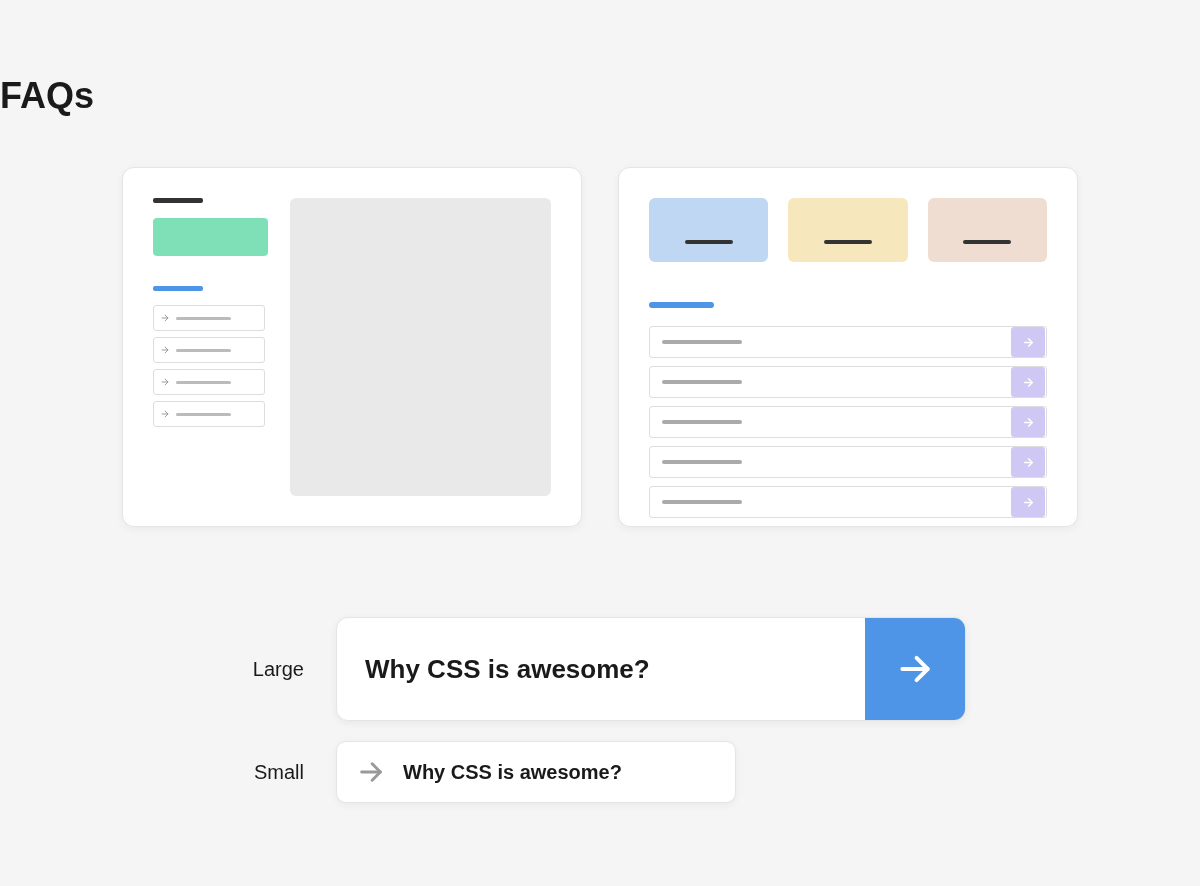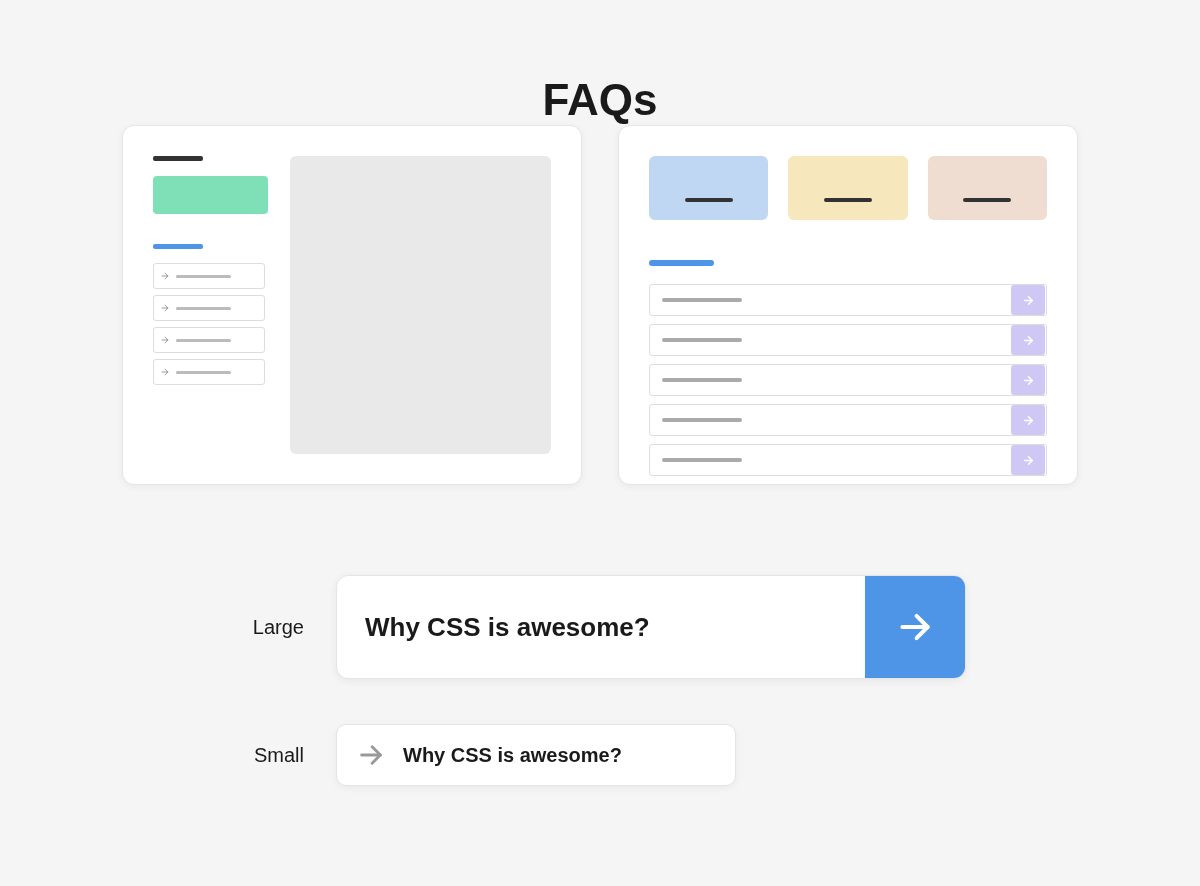--- a/index.html
+++ b/index.html
@@ -4,24 +4,24 @@
   <style>
     * { margin: 0; padding: 0; box-sizing: border-box; }
     body {
       width: 1200px;
       height: 886px;
       background: #f5f5f5;
       font-family: -apple-system, BlinkMacSystemFont, 'Segoe UI', sans-serif;
       padding-top: 75px;
     }
     .page-title {
-      text-align: center;
-      font-size: 44px;
+      font-size: 36px;
       font-weight: 700;
       color: #1a1a1a;
+      margin-bottom: 50px;
     }
     .cards-row {
       display: flex;
       justify-content: center;
       gap: 36px;
       margin-bottom: 90px;
     }
     .card {
       width: 460px;
       height: 360px;
@@ -142,21 +142,21 @@
       width: 13px; height: 13px;
       stroke: #fff; stroke-width: 2.5;
       fill: none;
       stroke-linecap: round;
       stroke-linejoin: round;
     }
     
     .examples {
       display: flex;
       flex-direction: column;
-      gap: 45px;
+      gap: 20px;
       align-items: center;
     }
     .example-row {
       display: flex;
       align-items: center;
       gap: 32px;
     }
     .example-label {
       width: 70px;
       text-align: right;

